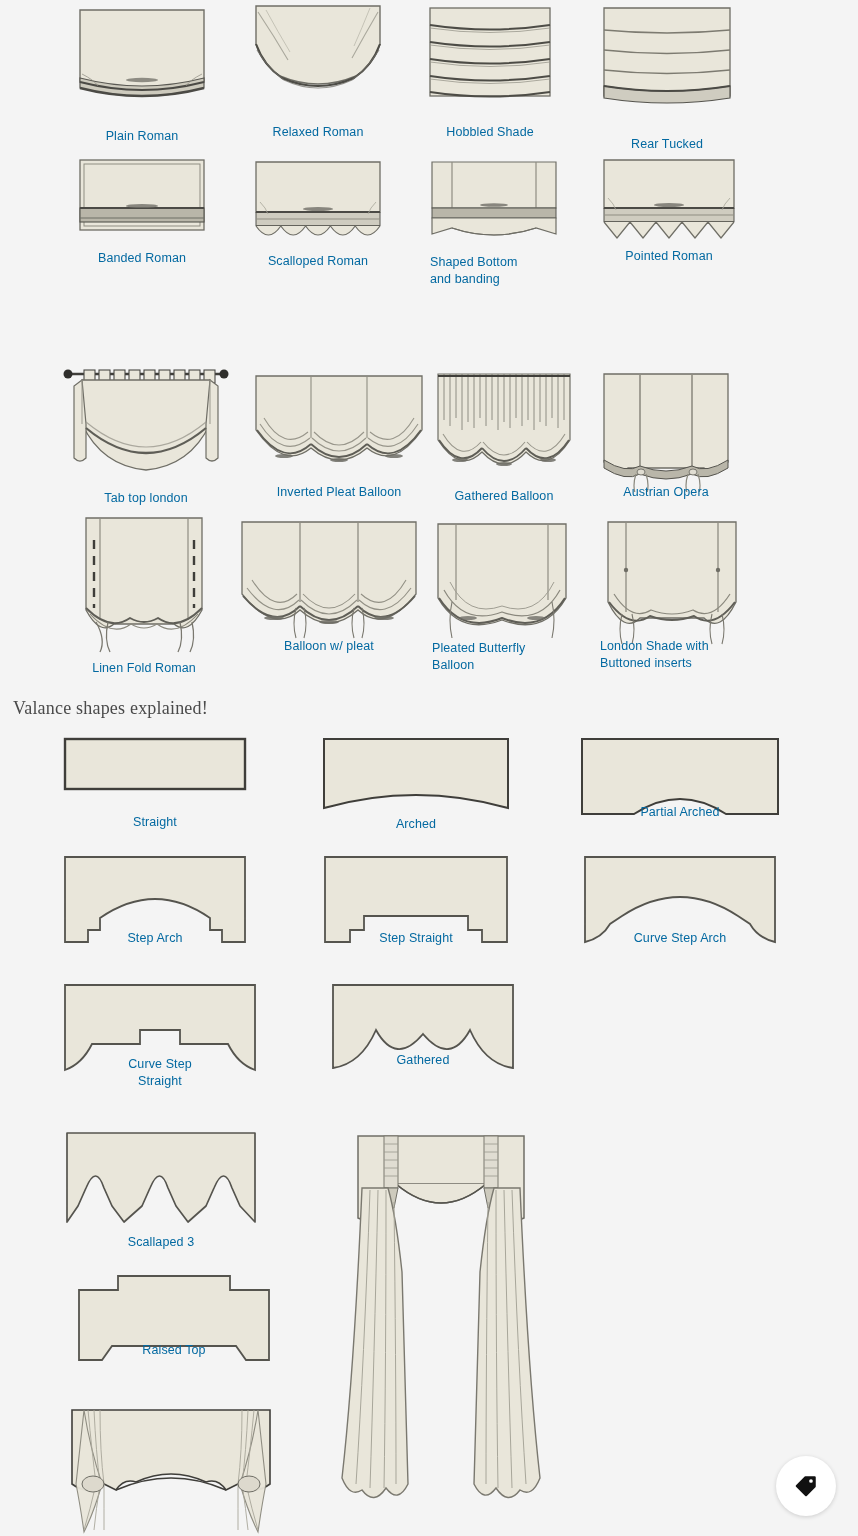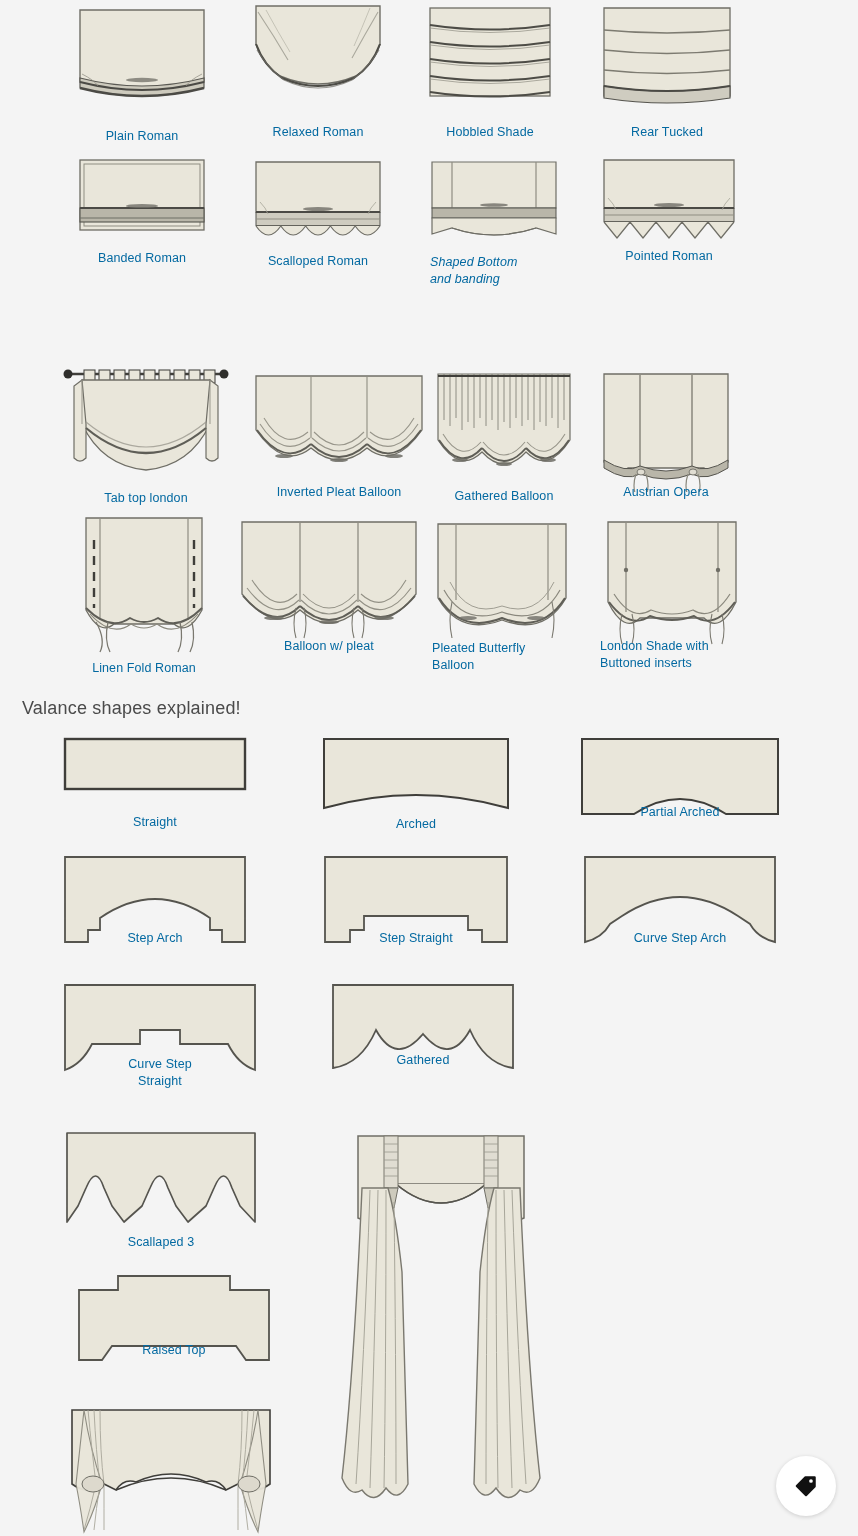--- a/index.html
+++ b/index.html
@@ -27,23 +27,23 @@
     color: #0369a1;
     line-height: 1.38;
     letter-spacing: .1px;
     margin-top: 3px;
     white-space: pre-line;
   }
 
   
   .section-title {
     position: absolute;
-    left: 22px;
+    left: 13px;
     top: 698px;
-    font-family: Liberation Sans, sans-serif;
+    font-family: Liberation Serif, serif;
     font-size: 18px;
     color: #4a4a4a;
     letter-spacing: .2px;
   }
 
   
   .fab {
     position: absolute;
     right: 22px;
     bottom: 20px;
@@ -111,21 +111,21 @@
   <svg class="art" viewBox="0 0 142 110" width="142" height="110">
     <path d="M8 4 H134 V92 Q71 102 8 92 Z" fill="#e9e6da" stroke="#6f6e66" stroke-width="1.3"></path>
     <g stroke="#7d7b71" stroke-width="1.5" fill="none">
       <path d="M8 26 Q71 32 134 26"></path>
       <path d="M8 46 Q71 53 134 46"></path>
       <path d="M8 66 Q71 73 134 66"></path>
     </g>
     <path d="M8 82 Q71 92 134 82 L134 94 Q71 104 8 94 Z" fill="#cfccc0" stroke="#55544e" stroke-width="1.2"></path>
     <path d="M8 82 Q71 92 134 82" fill="none" stroke="#4b4a45" stroke-width="1.8"></path>
   </svg>
-  <div class="caption" style="margin-top:10px;">Rear Tucked</div>
+  <div class="caption" style="margin-top:22px;">Rear Tucked</div>
 </div>
 
 <div class="cell" style="left:72px;top:156px;width:140px;">
   <svg class="art" viewBox="0 0 140 86" width="140" height="86">
     <rect x="8" y="4" width="124" height="70" fill="#e9e6da" stroke="#6f6e66" stroke-width="1.3"></rect>
     <rect x="12" y="8" width="116" height="62" fill="none" stroke="#8f8d82" stroke-width="1"></rect>
     <rect x="8" y="52" width="124" height="14" fill="#b9b6a9" stroke="#55544e" stroke-width="1.1"></rect>
     <line x1="8" y1="52" x2="132" y2="52" stroke="#4b4a45" stroke-width="1.8"></line>
     <line x1="8" y1="62" x2="132" y2="62" stroke="#6f6e66" stroke-width="1.2"></line>
     <ellipse cx="70" cy="50" rx="16" ry="2" fill="#6f6e66" opacity=".8"></ellipse>
@@ -141,21 +141,21 @@
     <line x1="8" y1="61" x2="132" y2="61" stroke="#8f8d82" stroke-width="1"></line>
     <line x1="8" y1="68" x2="132" y2="68" stroke="#55544e" stroke-width="1.4"></line>
     <path d="M8 68 q12.4 18 24.8 0 q12.4 18 24.8 0 q12.4 18 24.8 0 q12.4 18 24.8 0 q12.4 18 24.8 0" fill="#e9e6da" stroke="#6f6e66" stroke-width="1.2"></path>
     <ellipse cx="70" cy="51" rx="15" ry="2" fill="#6f6e66" opacity=".8"></ellipse>
     <path d="M12 44 Q18 50 20 56" fill="none" stroke="#a8a69a" stroke-width="1" opacity=".8"></path>
     <path d="M128 44 Q122 50 120 56" fill="none" stroke="#a8a69a" stroke-width="1" opacity=".8"></path>
   </svg>
   <div class="caption" style="margin-top:5px;">Scalloped Roman</div>
 </div>
 
-<div class="cell" style="left:424px;top:158px;width:140px;font-style:italic;">
+<div class="cell" style="left:424px;top:158px;width:140px;">
   <svg class="art" viewBox="0 0 140 90" width="140" height="90">
     <path d="M8 4 H132 V50 H8 Z" fill="#e9e6da" stroke="#6f6e66" stroke-width="1.2"></path>
     <line x1="28" y1="4" x2="28" y2="50" stroke="#8f8d82" stroke-width="1.2"></line>
     <line x1="112" y1="4" x2="112" y2="50" stroke="#8f8d82" stroke-width="1.2"></line>
     <rect x="8" y="50" width="124" height="10" fill="#b9b6a9" stroke="#55544e" stroke-width="1"></rect>
     <path d="M8 60 V76 L28 70 Q70 84 112 70 L132 76 V60 Z" fill="#e9e6da" stroke="#6f6e66" stroke-width="1.2"></path>
     <path d="M28 70 Q70 84 112 70" fill="none" stroke="#6f6e66" stroke-width="1.2"></path>
     <ellipse cx="70" cy="47" rx="14" ry="1.8" fill="#6f6e66" opacity=".8"></ellipse>
   </svg>
   <div class="caption" style="margin-top:6px;text-align:left;padding-left:6px;">Shaped Bottom

